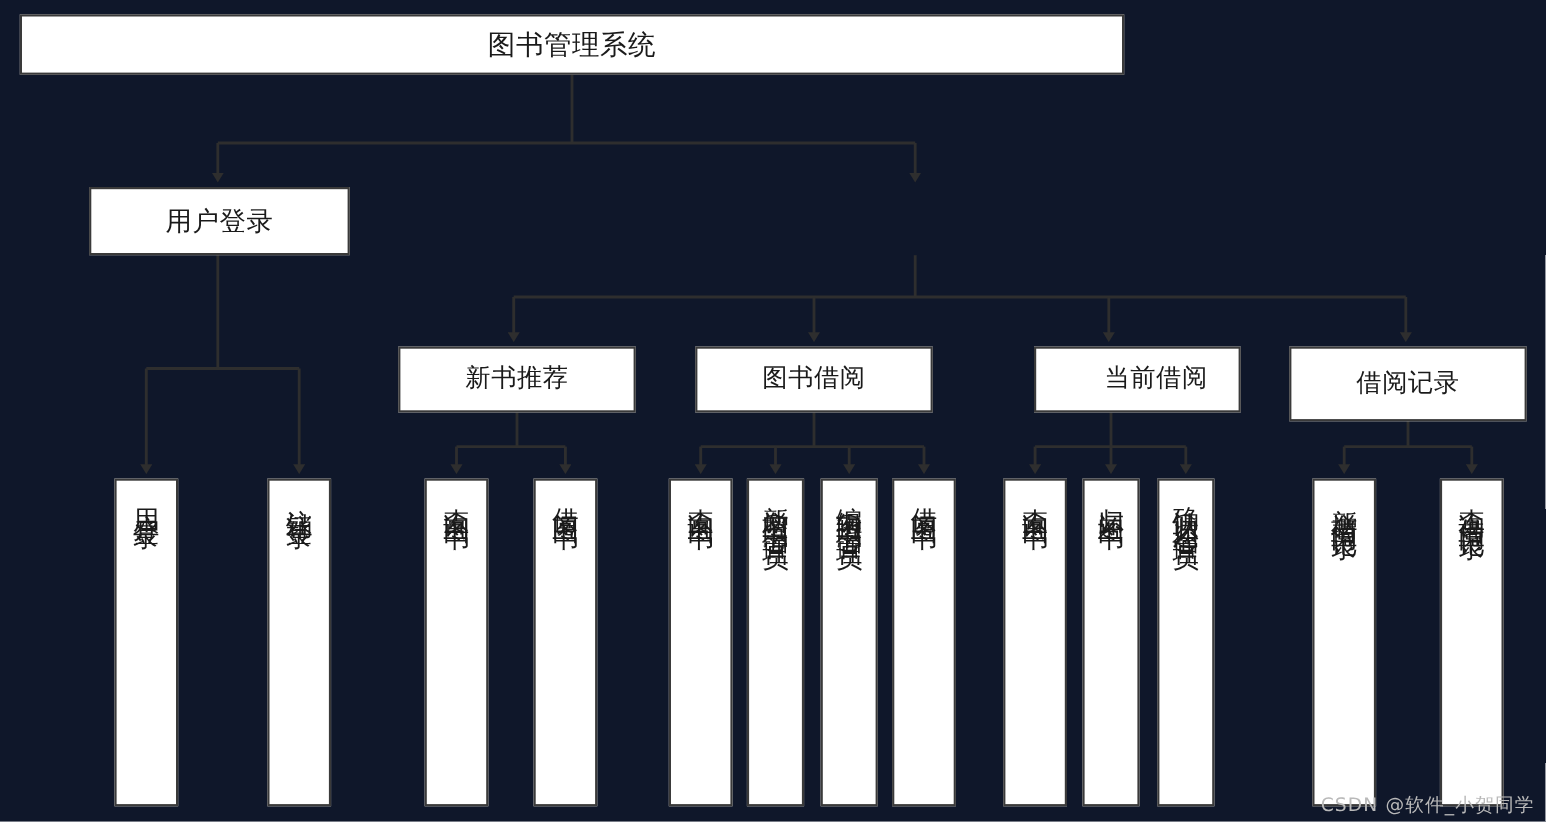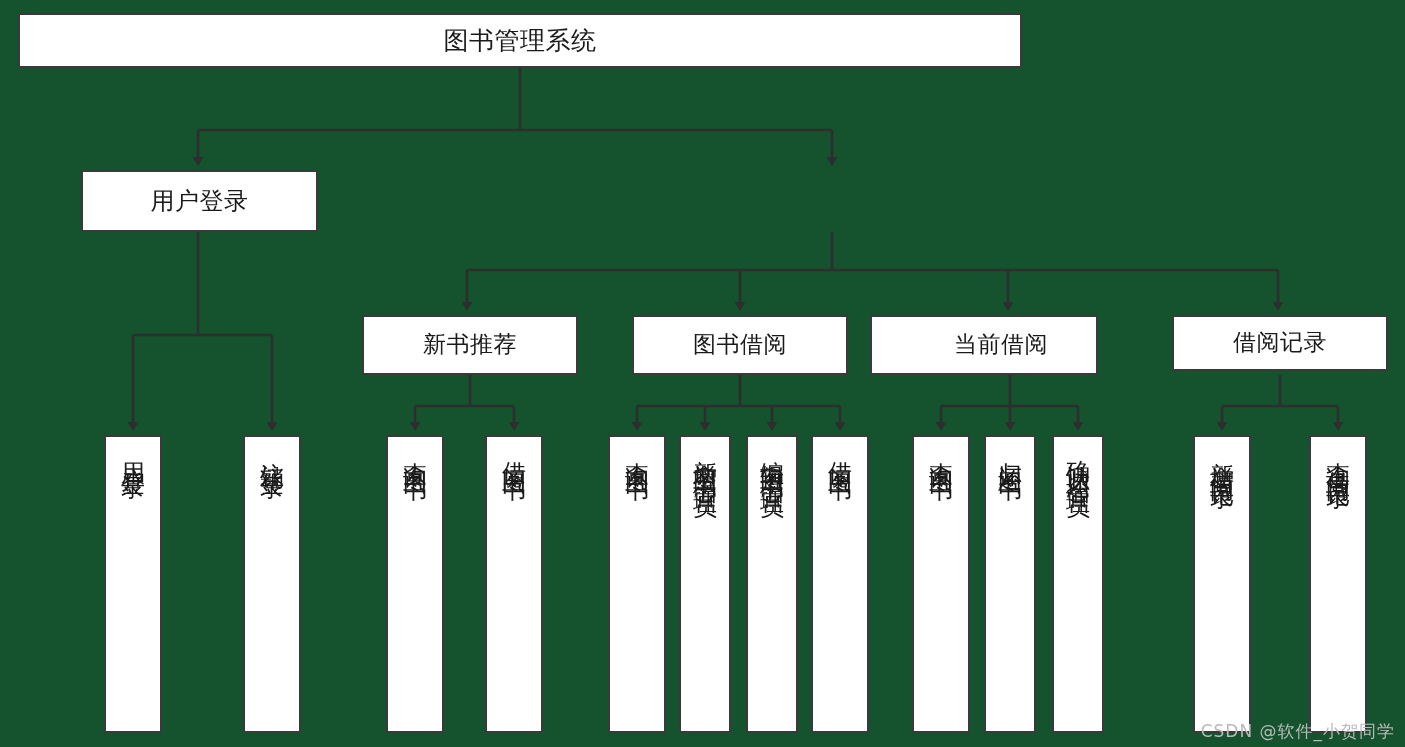--- a/index.html
+++ b/index.html
@@ -9,21 +9,21 @@
     background: #ffffff;
   }
   body {
     font-family: "DejaVu Sans", "Liberation Sans", sans-serif;
     color: #1a1a1a;
   }
   #canvas {
     position: relative;
     width: 1405px;
     height: 747px;
-    background: #14532d;
+    background: #0f172a;
     overflow: hidden;
     text-decoration: underline;
   }
   #edges {
     position: absolute;
     left: 0;
     top: 0;
     width: 1405px;
     height: 747px;
     pointer-events: none;
@@ -138,24 +138,24 @@
   <div class="node node-l1" style="left:81px; top:170px; width:237px; height:62px;">
     <span class="label">用户登录</span>
   </div>
 
   <div class="node node-l2" style="left:632px; top:315px; width:216px; height:60px;">
     <span class="label">图书借阅</span>
   </div>
   <div class="node node-l2" style="left:362px; top:315px; width:216px; height:60px;">
     <span class="label">新书推荐</span>
   </div>
-  <div class="node node-l2" style="left:870px; top:315px; width:228px; height:60px;padding-left:34px;">
+  <div class="node node-l2" style="left:940px; top:315px; width:188px; height:60px;padding-left:34px;">
     <span class="label">当前借阅</span>
   </div>
-  <div class="node node-l2" style="left:1172px; top:315px; width:216px; height:56px;">
+  <div class="node node-l2" style="left:1172px; top:315px; width:216px; height:68px;">
     <span class="label">借阅记录</span>
   </div>
 
   <div class="node node-leaf" style="left:104px; top:435px; width:58px; height:298px;">
     <span class="label">用户登录</span>
   </div>
   <div class="node node-leaf" style="left:243px; top:435px; width:58px; height:298px;">
     <span class="label">注销登录</span>
   </div>
 

